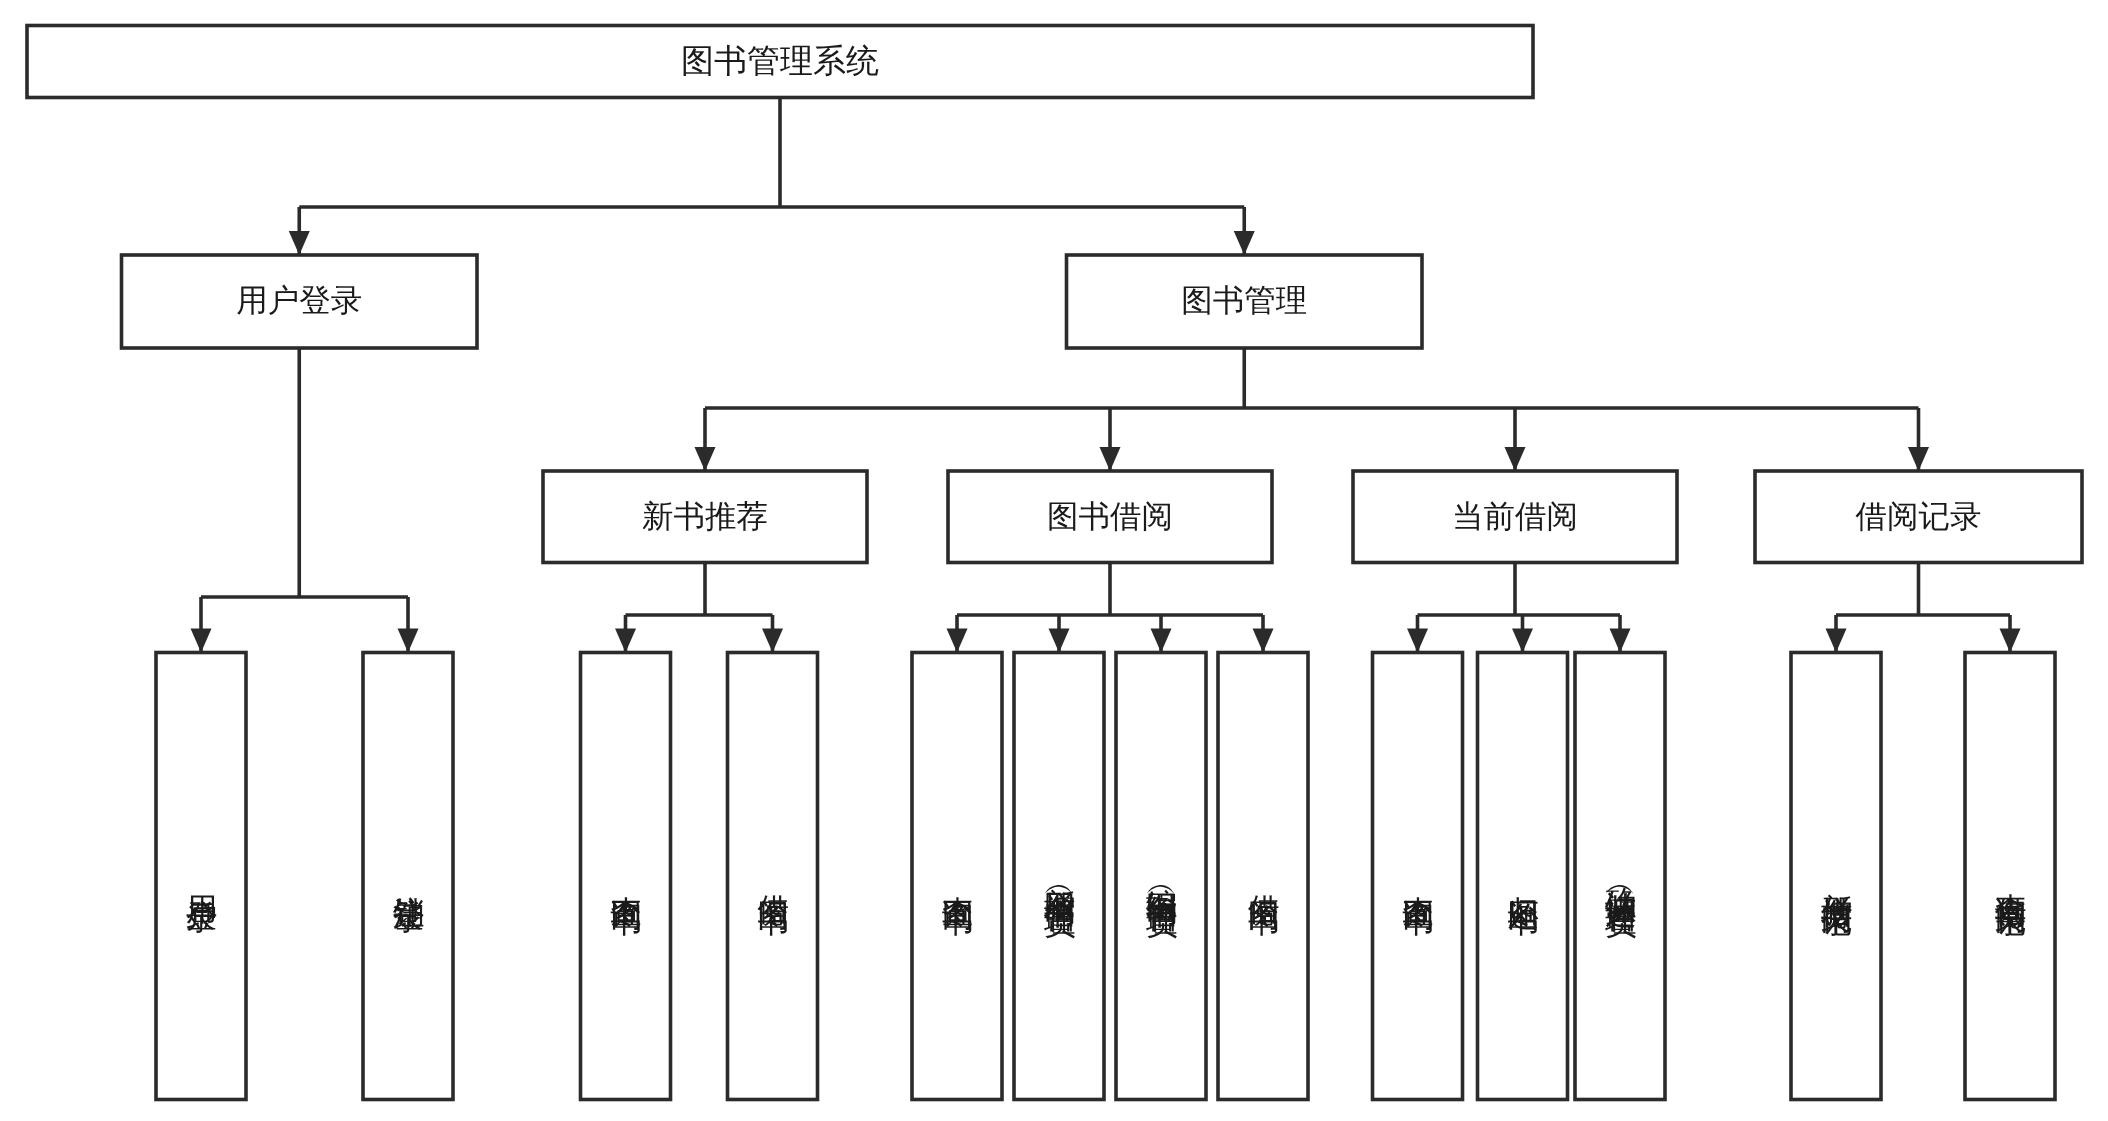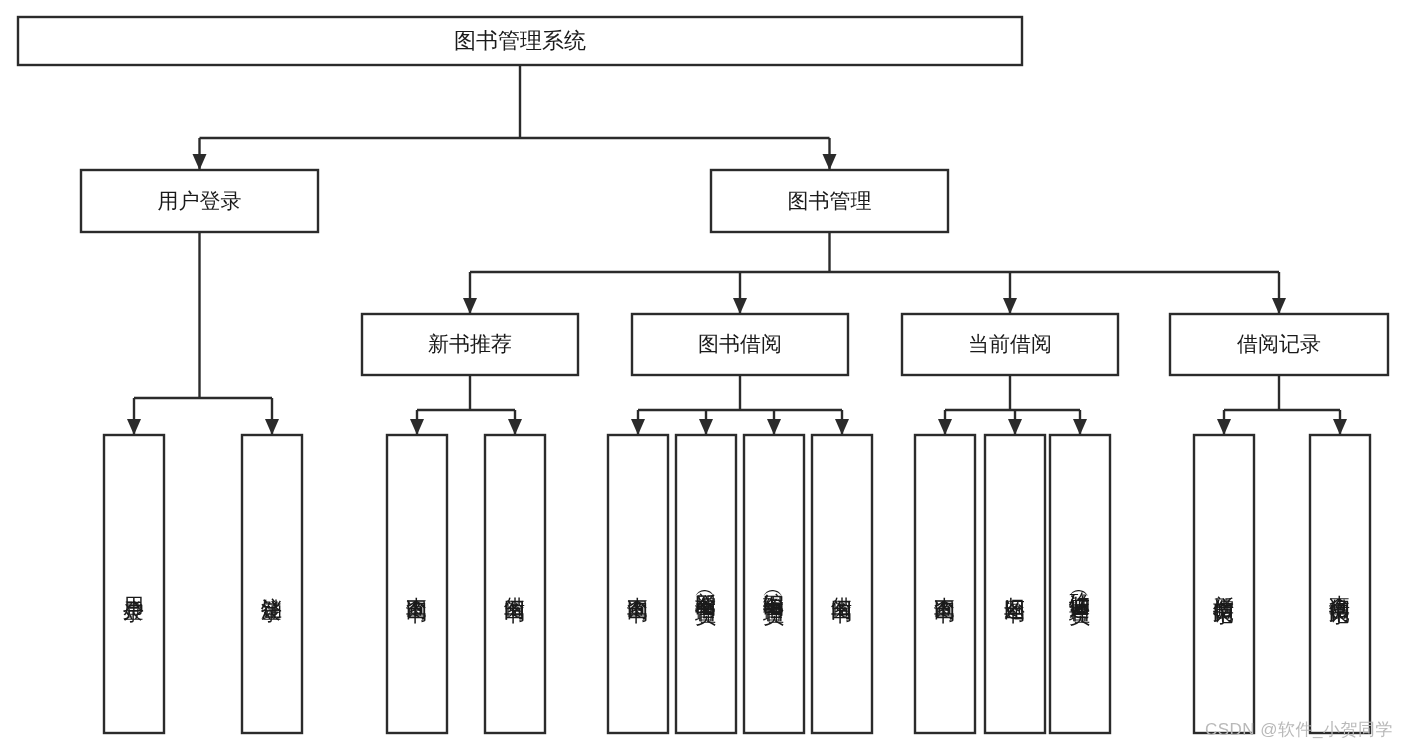--- a/index.html
+++ b/index.html
@@ -199,15 +199,14 @@
           <rect x="1194" y="435" width="60" height="298" class="node-box"></rect>
           <foreignObject x="1194" y="435" width="60" height="298"><div xmlns="http://www.w3.org/1999/xhtml" style="width: 60px; height: 298px; display: flex; align-items: center; justify-content: center; font-family: &quot;Liberation Sans&quot;, &quot;DejaVu Sans&quot;, sans-serif; font-size: 21px; color: rgb(26, 26, 26); writing-mode: vertical-rl; text-orientation: upright; letter-spacing: 2px; line-height: 1; white-space: nowrap; overflow: visible;">新增借阅记录</div></foreignObject>
         </g>
         <g>
           <rect x="1310" y="435" width="60" height="298" class="node-box"></rect>
           <foreignObject x="1310" y="435" width="60" height="298"><div xmlns="http://www.w3.org/1999/xhtml" style="width: 60px; height: 298px; display: flex; align-items: center; justify-content: center; font-family: &quot;Liberation Sans&quot;, &quot;DejaVu Sans&quot;, sans-serif; font-size: 21px; color: rgb(26, 26, 26); writing-mode: vertical-rl; text-orientation: upright; letter-spacing: 2px; line-height: 1; white-space: nowrap; overflow: visible;">查询借阅记录</div></foreignObject>
         </g>
       </g>
   </svg>
 
-  <div class="watermark">CSDN @软件_小贺同学</div>
 
 </div>
 
 </body></html>

